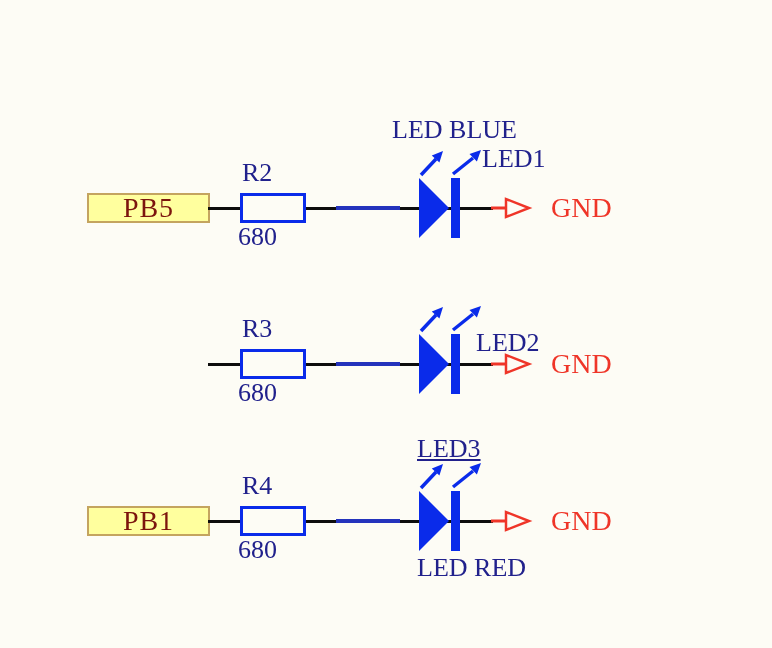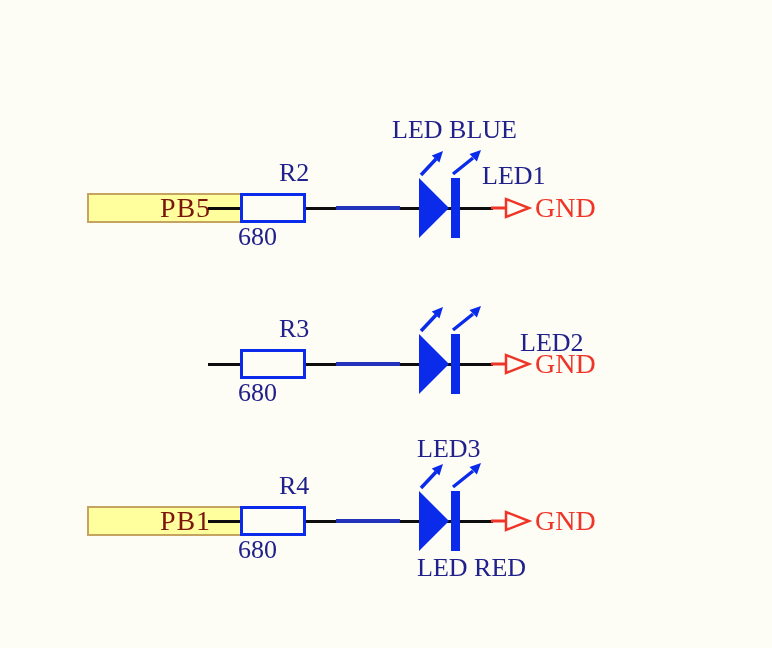--- a/index.html
+++ b/index.html
@@ -13,40 +13,40 @@
   .row1{top:100px;} .row2{top:256px;} .row3{top:413px;}
 
   .wire{position:absolute;height:3px;background:var(--wire-black,#0D0D0D);}
   .wire-a{left:208px;top:107px;width:35px;}
   .wire-b{left:303px;top:107px;width:190px;}
   .wire-blue{position:absolute;left:336px;top:106px;width:64px;height:4px;background:var(--wire-blue,#2433BC);}
 
   .port-box{
     position:absolute;left:87px;top:93px;width:119px;height:26px;
     background:var(--port-fill,#FFFF9E);border:2px solid var(--port-border,#C4A45F);
-    display:flex;align-items:center;justify-content:center;padding-left:37px;
+    display:flex;align-items:center;justify-content:center;
   }
   .port-text{color:var(--port-text,#7C150D);font-size:28px;line-height:1;letter-spacing:1px;}
 
   .res-body{
     position:absolute;left:240px;top:93px;width:60px;height:24px;
     border:3px solid var(--symbol-blue,#0A2BEA);background:var(--background,#FDFCF5);
   }
-  .res-ref{position:absolute;left:242px;top:59px;margin-left:37px;}
+  .res-ref{position:absolute;left:242px;top:59px;}
   .res-val{position:absolute;left:238px;top:123px;}
 
   .lbl{position:absolute;font-size:26px;line-height:28px;color:var(--label-navy,#21218C);white-space:nowrap;}
   .row1 .lbl-top{left:392px;top:16px;}
   .row2 .lbl-top{left:392px;top:21px;}
-  .row3 .lbl-top{left:417px;top:22px;}
-  .row1 .lbl-right{left:482px;top:62px;}
-  .row2 .lbl-right{left:476px;top:73px;margin-left:44px;}
+  .row3 .lbl-top{left:417px;top:22px;text-decoration:underline;}
+  .row1 .lbl-right{left:482px;top:45px;}
+  .row2 .lbl-right{left:476px;top:73px;}
   .row3 .lbl-bottom{left:417px;top:141px;font-family:Liberation Serif, serif;}
 
-  .gnd-text{position:absolute;left:535px;top:93px;font-size:28px;line-height:30px;color:var(--net-red,#EF3528);white-space:nowrap;}
+  .gnd-text{position:absolute;left:551px;top:93px;font-size:28px;line-height:30px;color:var(--net-red,#EF3528);white-space:nowrap;}
 
   .led-svg{position:absolute;left:415px;top:38px;}
   .gnd-svg{position:absolute;left:489px;top:93px;}
 
   .led-fill{fill:var(--symbol-blue,#0A2BEA);}
   .arrow-shaft{stroke:var(--symbol-blue,#0A2BEA);stroke-width:3.5;fill:none;}
   .arrow-head{fill:var(--symbol-blue,#0A2BEA);}
   .gnd-lead{stroke:var(--net-red,#EF3528);stroke-width:3;}
   .gnd-tri{fill:none;stroke:var(--net-red,#EF3528);stroke-width:2.5;stroke-linejoin:miter;}
 </style>

